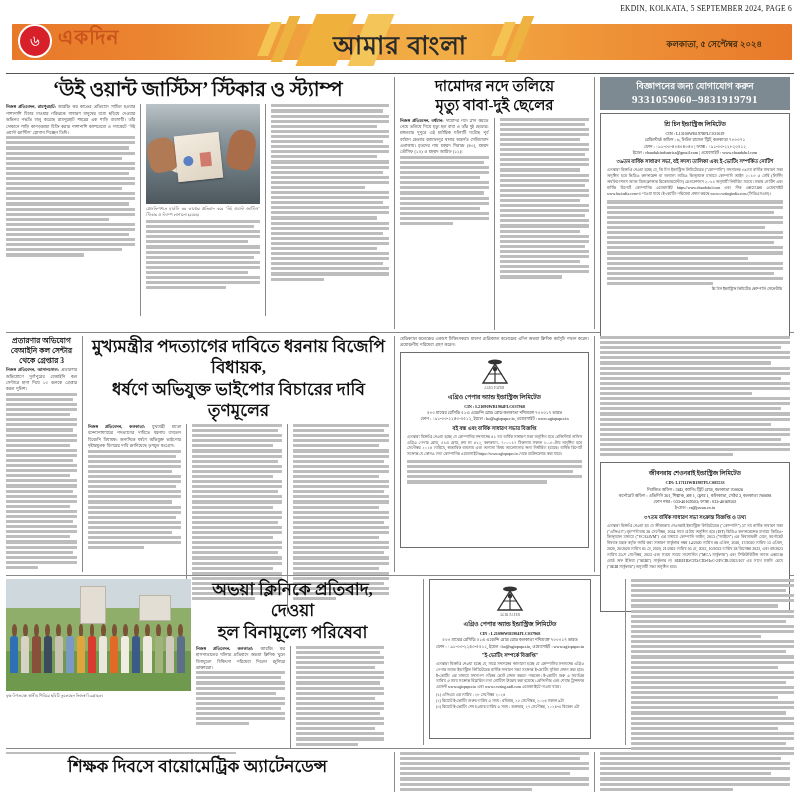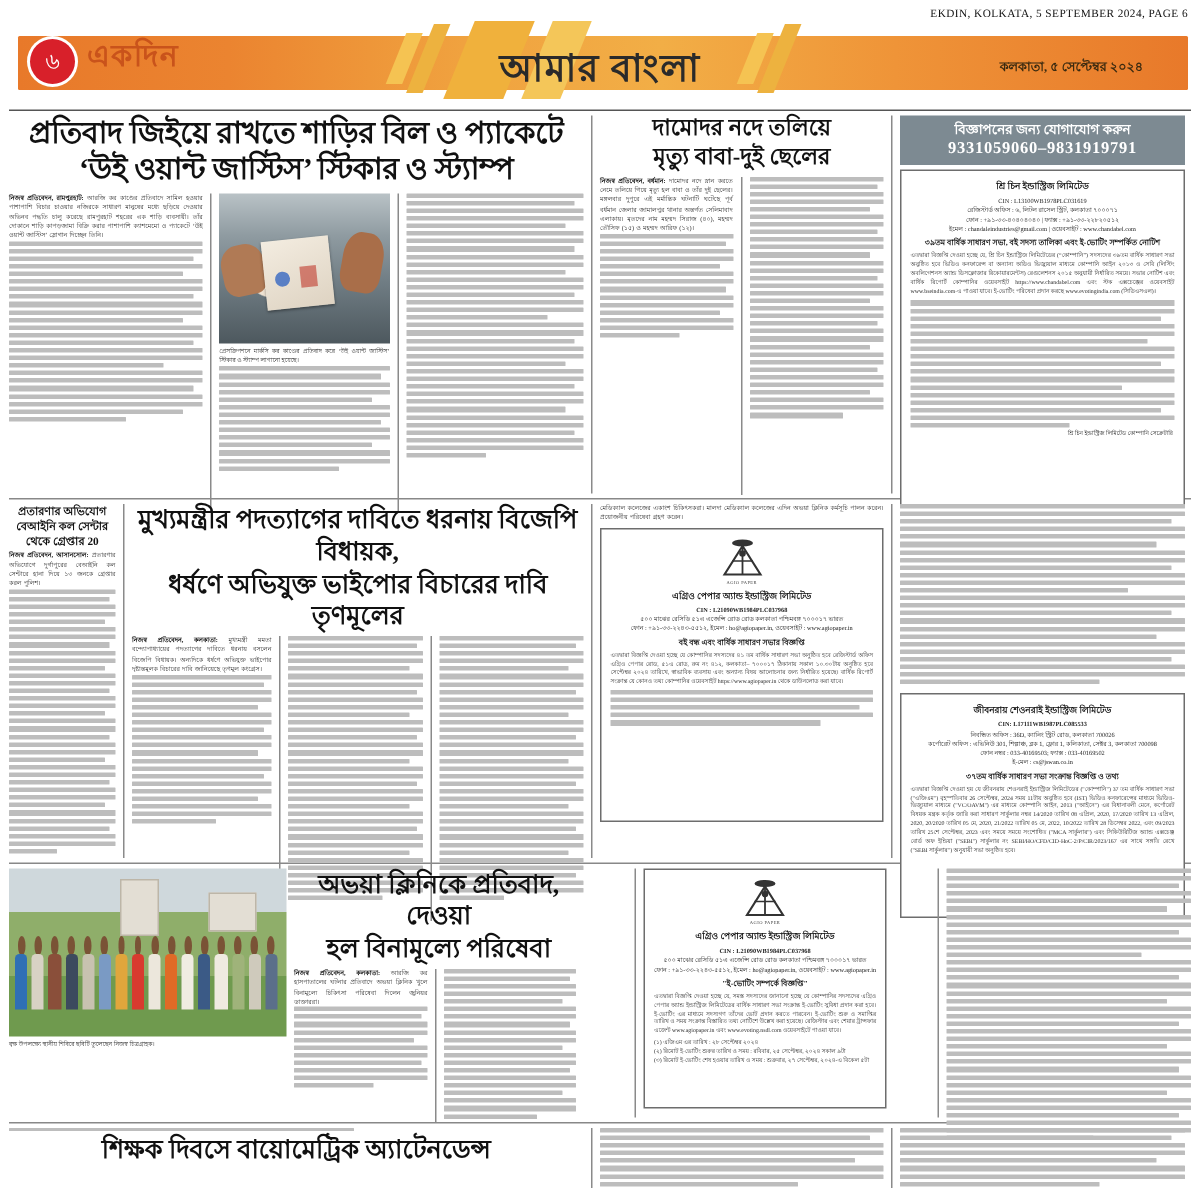--- a/index.html
+++ b/index.html
@@ -168,21 +168,20 @@
     <div class="mast-logo-word">একদিন</div>
     <div class="mast-title">আমার বাংলা</div>
     <div class="mast-date-right">কলকাতা, ৫ সেপ্টেম্বর ২০২৪</div>
   </div>
 
   <div class="rule-h"></div>
 
   <div class="cols" style="height:252px;">
 
     <div class="col" style="width:388px;padding-right:5px;">
-      <div class="hl1">প্রতিবাদ জিইয়ে রাখতে শাড়ির বিল ও প্যাকেটে</div>
       <div class="hl1" style="margin-bottom:3px;">‘উই ওয়ান্ট জাস্টিস’ স্টিকার ও স্ট্যাম্প</div>
 
       <div class="cols" style="height:212px;">
 
         <div class="col" style="width:136px;padding-right:5px;">
           <div class="body-text">
             <span class="byline">নিজস্ব প্রতিবেদন, রামপুরহাট:</span>
             <span>আরজি কর কাণ্ডের প্রতিবাদে সামিল হওয়ার পাশাপাশি বিচার চাওয়ার নজিরকে সাধারণ মানুষের মধ্যে ছড়িয়ে দেওয়ার অভিনব পদ্ধতি চালু করেছে রামপুরহাট শহরের এক শাড়ি ব্যবসায়ী। তাঁর দোকানে শাড়ি কাপড়জামা বিক্রি করার পাশাপাশি ক্যাশমেমো ও প্যাকেটে ‘উই ওয়ান্ট জাস্টিস’ স্লোগান দিচ্ছেন তিনি।</span>
           </div>
           <div class="greek">
@@ -382,21 +381,21 @@
 কোম্পানি সেক্রেটারি</div>
       </div>
     </div>
   </div>
 
   <div class="rule-h thin"></div>
 
   <div class="cols" style="height:236px;">
 
     <div class="col" style="width:76px;padding-right:5px;">
-      <div class="hl-small">প্রতারণার অভিযোগ বেআইনি কল সেন্টার থেকে গ্রেপ্তার 20</div>
+      <div class="hl-small">প্রতারণার অভিযোগ বেআইনি কল সেন্টার থেকে গ্রেপ্তার 3</div>
       <div class="body-text" style="margin-top:2px;">
         <span class="byline">নিজস্ব প্রতিবেদন, আসানসোল:</span>
         <span>প্রতারণার অভিযোগে দুর্গাপুরের বেআইনি কল সেন্টারে হানা দিয়ে ১৩ জনকে গ্রেপ্তার করল পুলিশ।</span>
       </div>
       <div class="greek">
         <span class="ln s100"></span>
           <span class="ln s95"></span>
           <span class="ln s100"></span>
         <span class="ln s100"></span>
           <span class="ln s90"></span>

